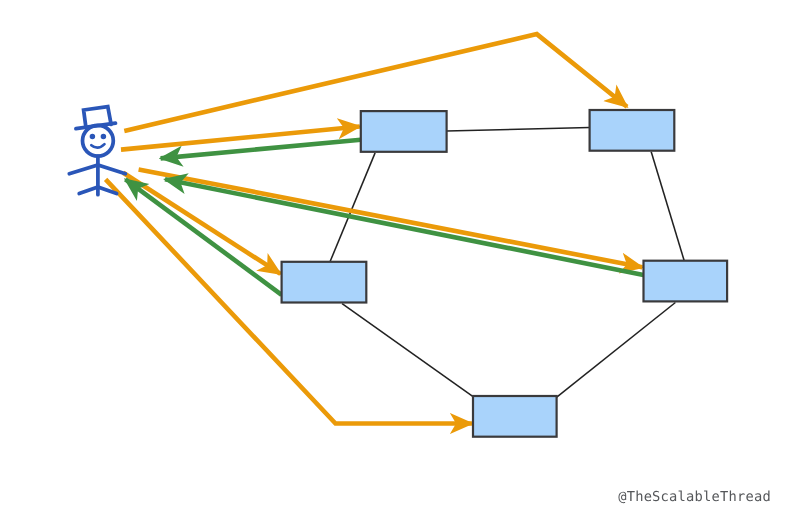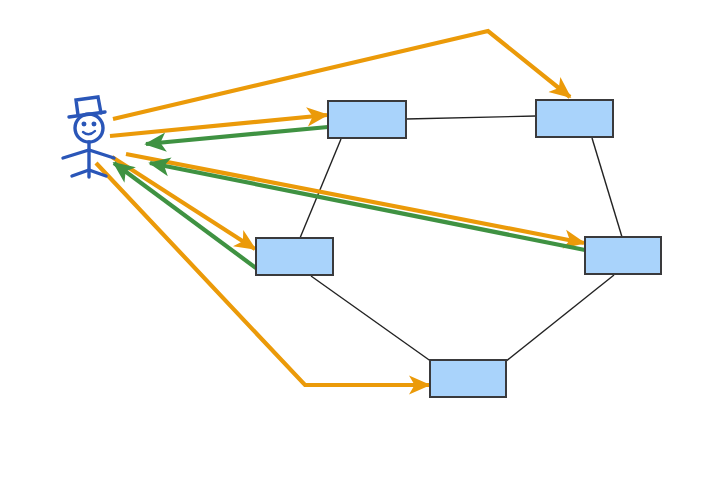--- a/index.html
+++ b/index.html
@@ -97,14 +97,15 @@
 
       <line x1="89" y1="142" x2="89" y2="177"></line>
 
       <path d="M 63 158 L 89 150 L 114 158"></path>
 
       <path d="M 72 176 L 89 170 L 106 176"></path>
     </g>
 
   </svg>
 
+  <div id="watermark">@TheScalableThread</div>
 
 </div>
 
 </body></html>

